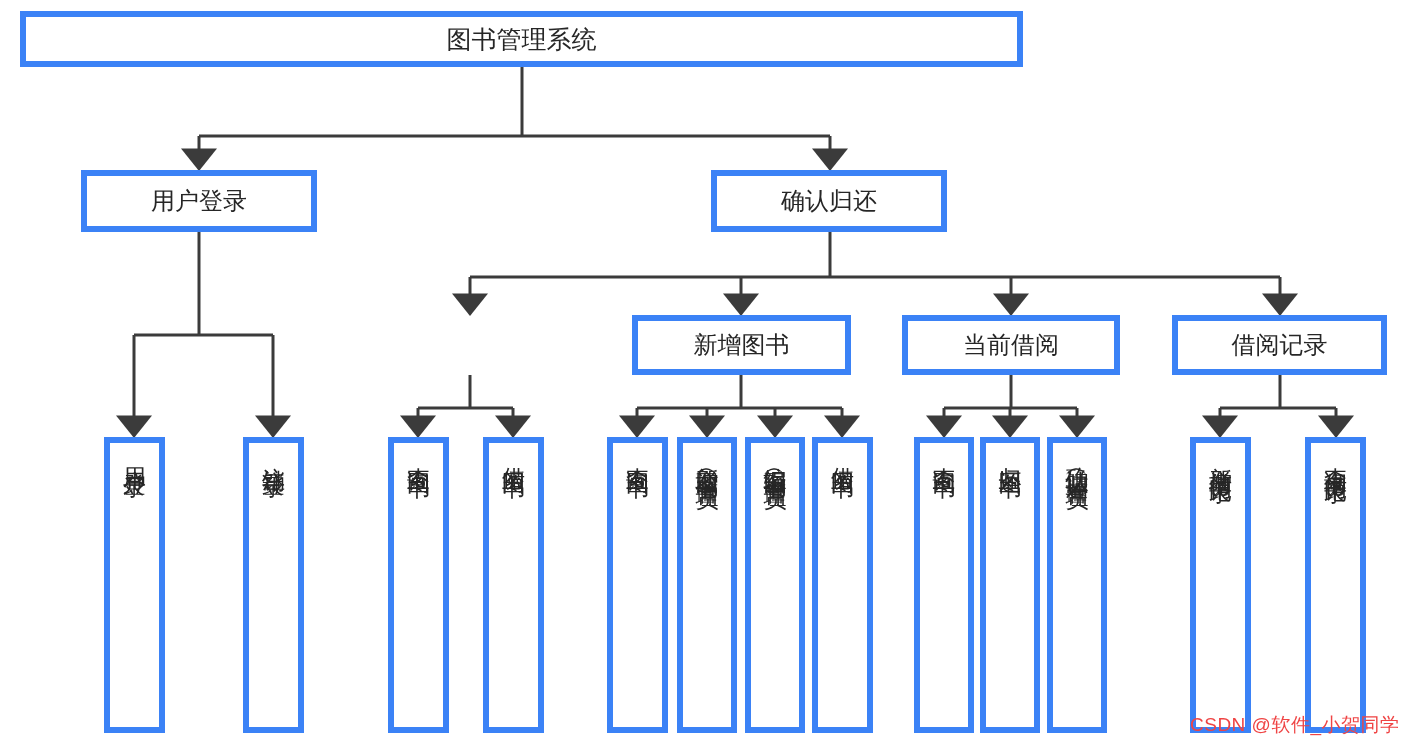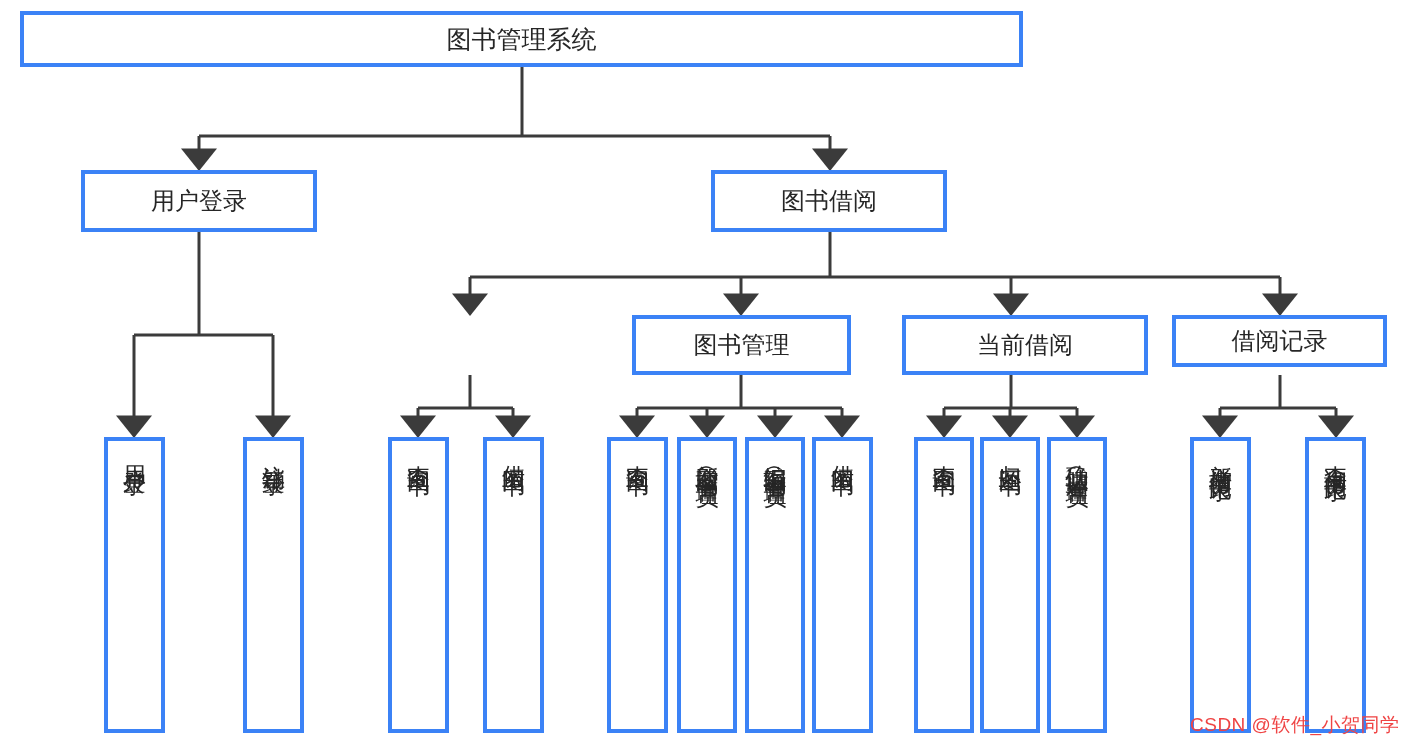--- a/index.html
+++ b/index.html
@@ -20,21 +20,21 @@
     position:absolute;
     left:0; top:0;
     width:1405px; height:747px;
     pointer-events:none;
   }
   
   .node{
     position:absolute;
     box-sizing:border-box;
     background:#ffffff;
-    border:4px solid #3b82f6;
+    border:6px solid #3b82f6;
     display:flex;
     align-items:center;
     justify-content:center;
     color:#262626;
     line-height:1.28;
     text-align:center;
   }
   .node .lbl{
     display:block;
     white-space:pre;
@@ -124,33 +124,33 @@
 
   <div class="node h root" style="left:20px; top:11px; width:1003px; height:56px;">
     <span class="lbl">图书管理系统</span>
   </div>
 
   <div class="node h" style="left:81px; top:170px; width:236px; height:62px;">
     <span class="lbl">用户登录</span>
   </div>
 
   <div class="node h" style="left:711px; top:170px; width:236px; height:62px;">
-    <span class="lbl">图书借阅</span>
+    <span class="lbl">确认归还</span>
   </div>
 
 
   <div class="node h" style="left:632px; top:315px; width:219px; height:60px;">
-    <span class="lbl">图书管理</span>
-  </div>
-
-  <div class="node h" style="left:902px; top:315px; width:246px; height:60px;">
+    <span class="lbl">新增图书</span>
+  </div>
+
+  <div class="node h" style="left:902px; top:315px; width:218px; height:60px;">
     <span class="lbl">当前借阅</span>
   </div>
 
-  <div class="node h" style="left:1172px; top:315px; width:215px; height:52px;">
+  <div class="node h" style="left:1172px; top:315px; width:215px; height:60px;">
     <span class="lbl">借阅记录</span>
   </div>
 
   <div class="node v" style="left:104px; top:437px; width:61px; height:296px;">
     <span class="lbl">用户登录</span>
   </div>
 
   <div class="node v" style="left:243px; top:437px; width:61px; height:296px;">
     <span class="lbl">注销登录</span>
   </div>

